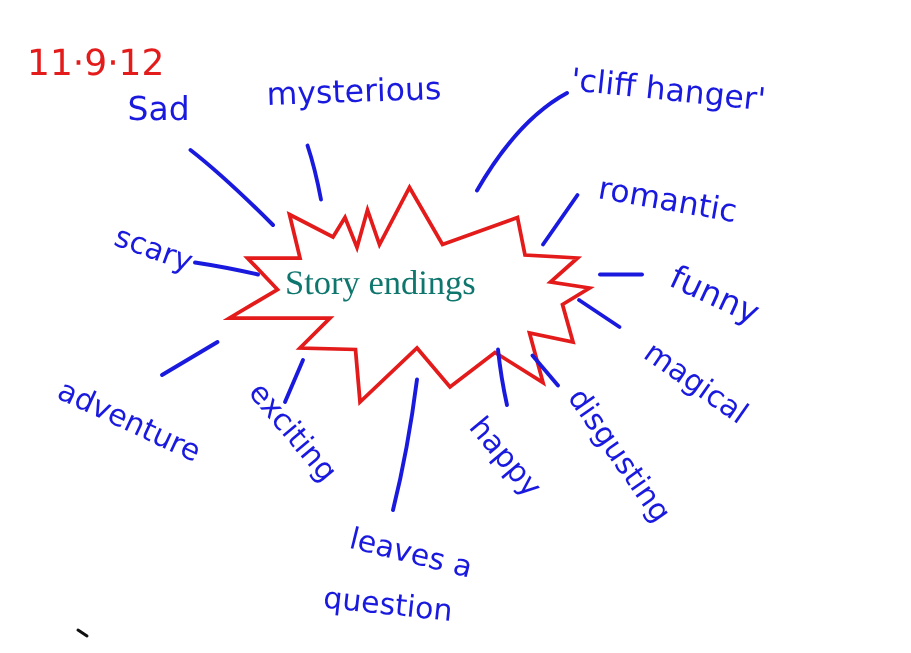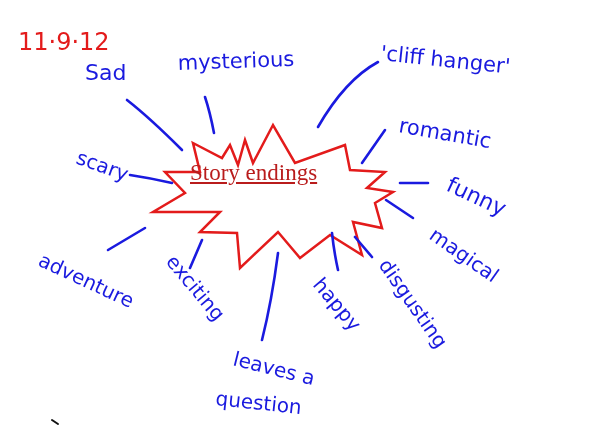--- a/index.html
+++ b/index.html
@@ -1,26 +1,25 @@
 <!DOCTYPE html>
 <html><head>
   <meta charset="utf-8">
   <style>
     html, body { margin: 0; padding: 0; background: #ffffff; }
     body { width: 607px; height: 435px; position: relative; overflow: hidden; }
     #canvas { position: absolute; left: 0; top: 0; width: 607px; height: 435px; }
     .center-label {
       position: absolute;
-      left: 190px; top: 160px;
+      left: 190px; top: 176px;
       width: 190px;
       font-family: "Liberation Serif", "DejaVu Serif", serif;
       font-size: 23px;
-      color: #b91c1c;
+      color: #0f766e;
       white-space: nowrap;
-      text-decoration: underline;
     }
     .hw {
       font-family: "DejaVu Sans", sans-serif;
       font-weight: normal;
     }
   </style>
 </head>
 <body>
 
 <svg id="canvas" viewBox="0 0 607 435" xmlns="http://www.w3.org/2000/svg">

